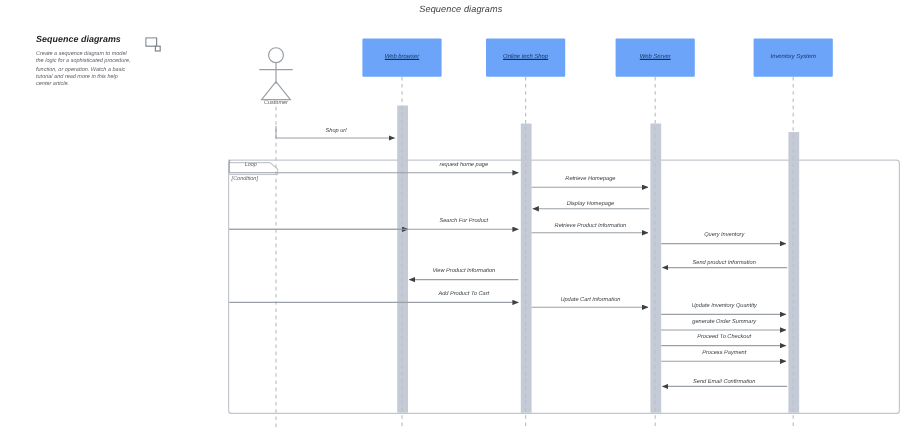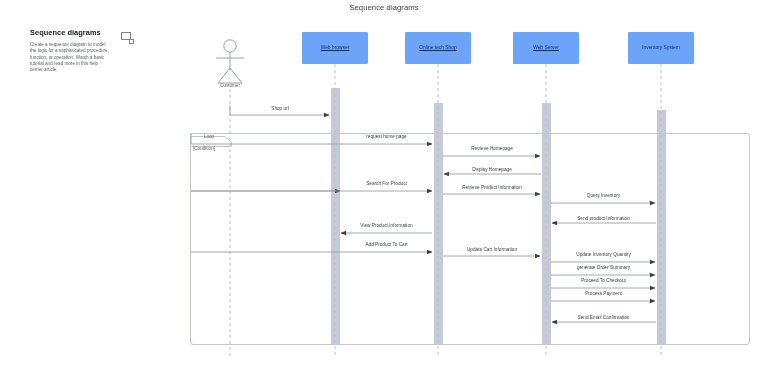--- a/index.html
+++ b/index.html
@@ -14,20 +14,21 @@
     overflow: hidden;
     font-family: "Liberation Sans", sans-serif;
     color: #3c4043;
     -webkit-font-smoothing: antialiased;
   }
 
   
   #canvas {
     position: absolute;
     inset: 0;
+    font-style: italic;
   }
   #svg-layer {
     position: absolute;
     left: 0;
     top: 0;
     width: 768px;
     height: 366px;
     pointer-events: none;
   }
 

